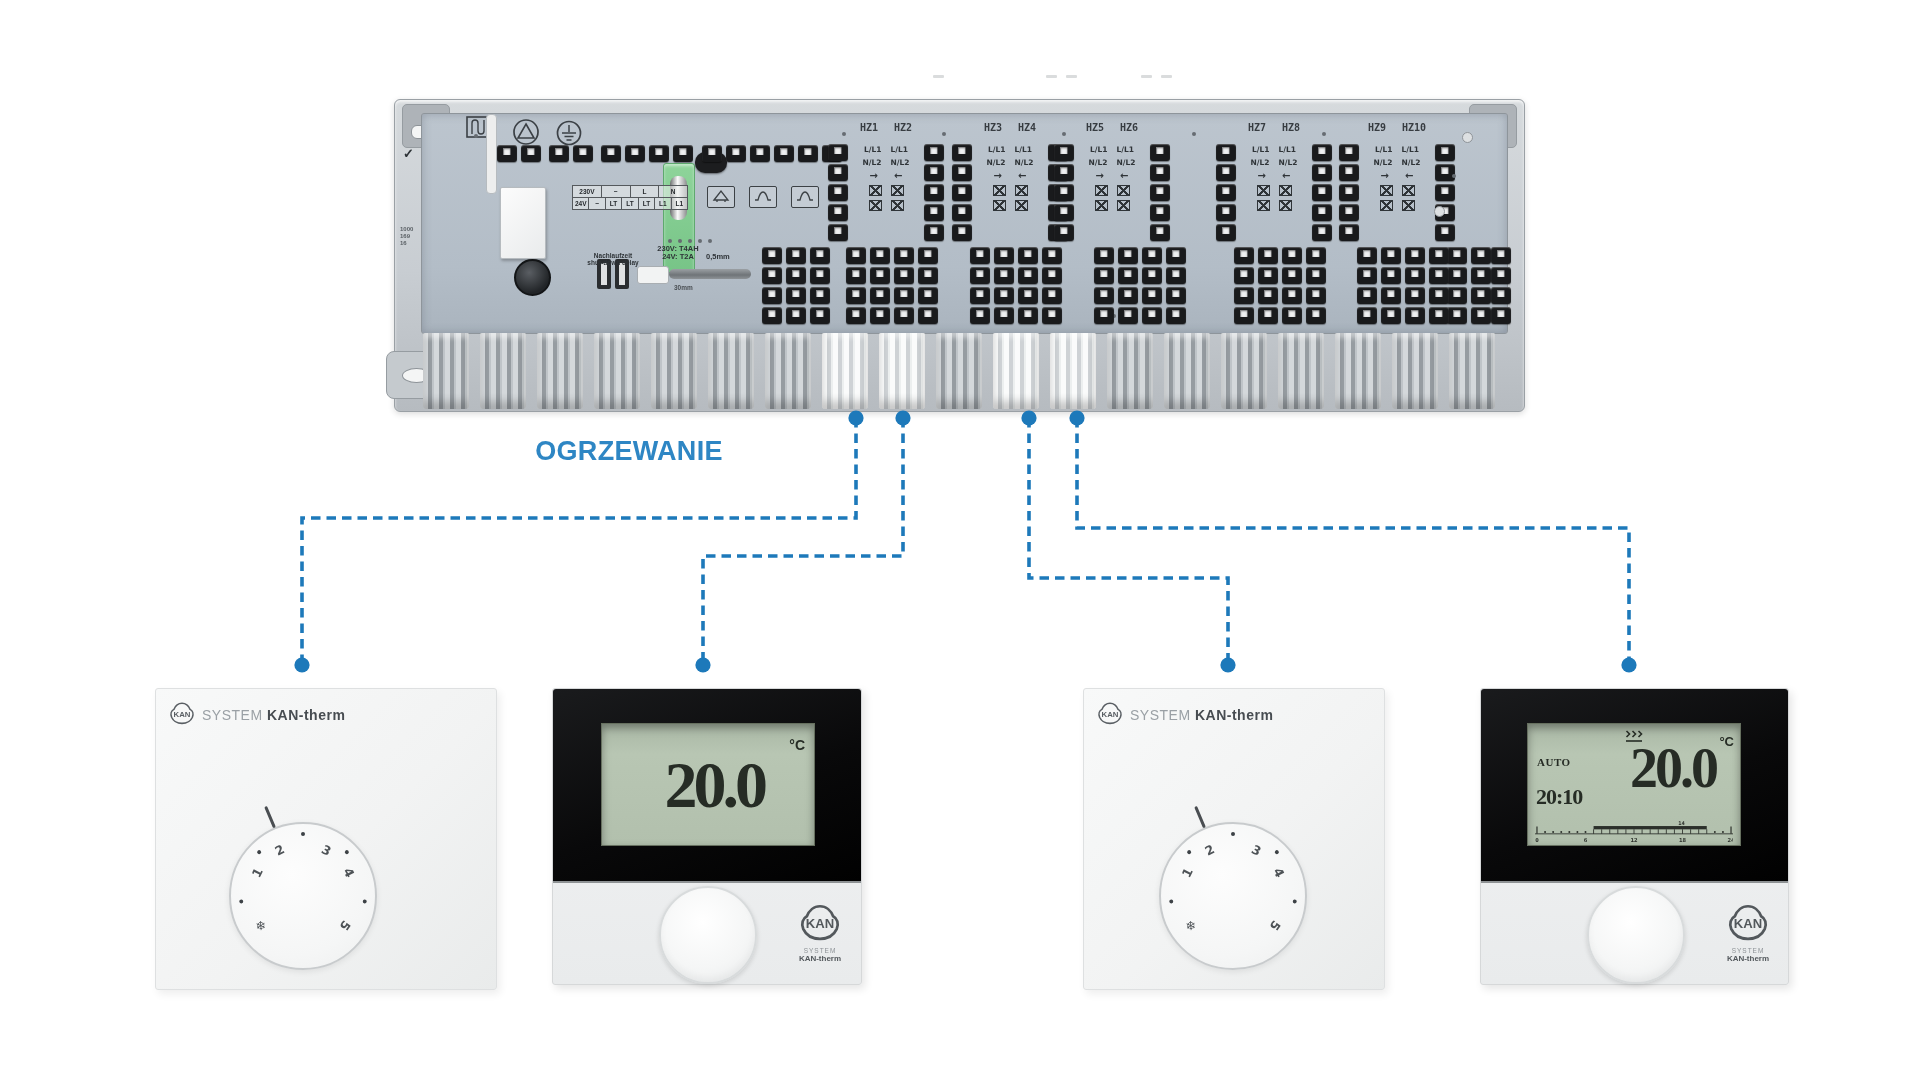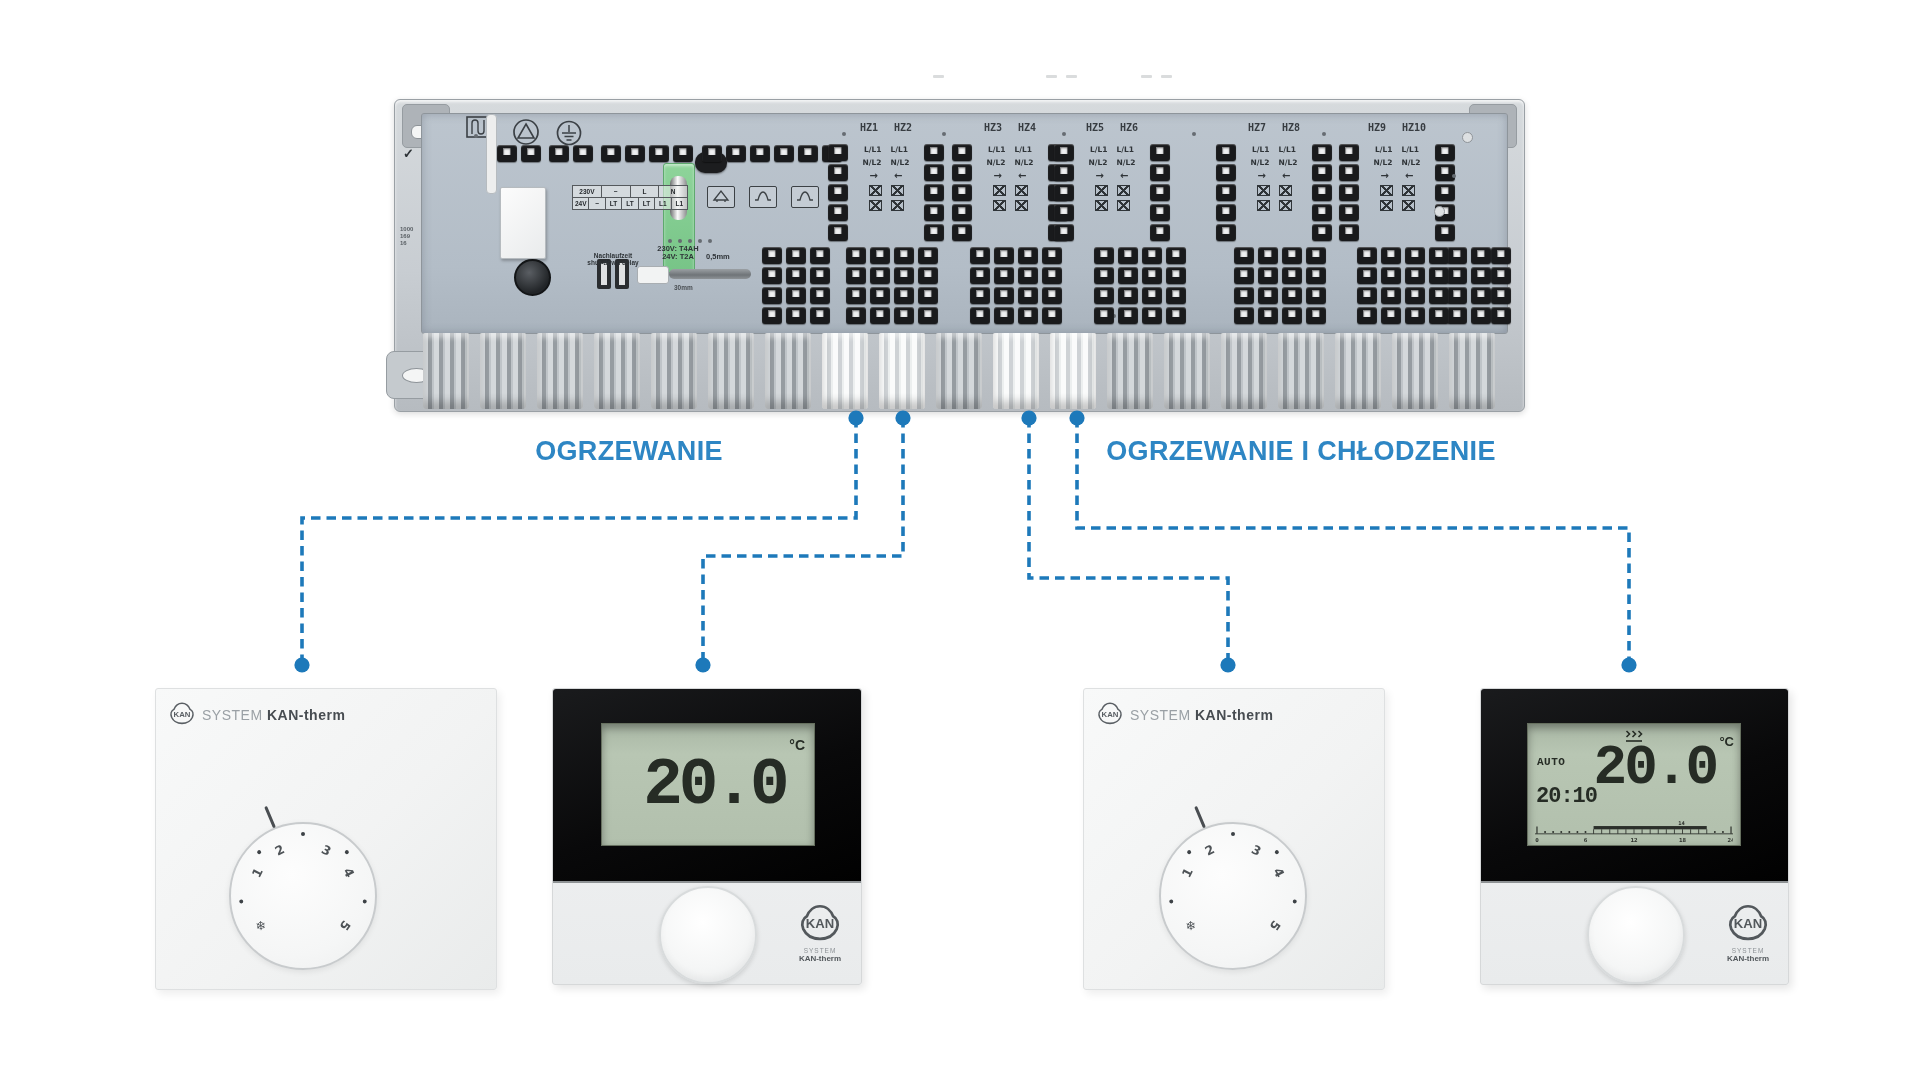--- a/index.html
+++ b/index.html
@@ -112,21 +112,21 @@
   .dial-dot{position:absolute;left:-2px;top:-64px;width:4px;height:4px;border-radius:50%;background:#3d4246}
   .dial-tick{position:absolute;left:-1.5px;top:-97px;width:3px;height:23px;background:#4a4e52;border-radius:2px}
 
   .lcd-stat{background:linear-gradient(180deg,#f2f3f4,#e9ebec);border:1px solid #d6d8d9;
         box-shadow:3px 4px 9px rgba(0,0,0,.10)}
   .glass{position:absolute;left:0;top:0;width:100%;height:192px;border-radius:3px 3px 0 0;
         background:linear-gradient(160deg,#1a1b1d 0%,#09090a 55%,#010101 100%);
         border-bottom:2px solid #8e9294}
   .lcd{position:absolute;background:linear-gradient(180deg,#a9b7a5 0%,#b8c6b3 25%,#b2c0ad 100%);
         border:1px solid #66705f;box-shadow:inset 0 4px 8px rgba(0,0,0,.35)}
-  .seg{font-family:Liberation Mono, monospace;font-weight:bold;color:#262c25}
+  .seg{font-family:Liberation Serif, serif;font-weight:bold;color:#262c25}
   .lcd .temp-big{position:absolute;left:53%;top:50%;transform:translate(-50%,-50%);
         font-size:66px;letter-spacing:-4px}
   .lcd .unit-big{position:absolute;right:9px;top:13px;font-size:14px;font-weight:bold;color:#262c25}
   .lcd .mode{position:absolute;left:9px;top:32px;font-size:11px;letter-spacing:.5px}
   .lcd .time{position:absolute;left:8px;top:60px;font-size:22px;letter-spacing:-1px}
   .lcd .temp-pr{position:absolute;right:24px;top:12px;font-size:56px;letter-spacing:-3px}
   .lcd .unit-pr{position:absolute;right:6px;top:10px;font-size:13px;font-weight:bold;color:#262c25}
   .lcd .rad{position:absolute;left:50%;top:5px;transform:translateX(-50%)}
   .lcd .tline{position:absolute;left:7px;right:7px;bottom:2px;height:22px}
   .knob{position:absolute;width:94px;height:94px;border-radius:50%;
@@ -675,21 +675,20 @@
       <circle cx="1029" cy="418" r="7.6"></circle>
         <circle cx="1077" cy="418" r="7.6"></circle>
       <circle cx="302" cy="665" r="7.6"></circle>
         <circle cx="703" cy="665" r="7.6"></circle>
       <circle cx="1228" cy="665" r="7.6"></circle>
         <circle cx="1629" cy="665" r="7.6"></circle>
     </g>
   </svg>
 
   <div class="diagram-label" style="left:629px;top:436px">OGRZEWANIE</div>
-  <div class="diagram-label" style="left:1301px;top:436px">OGRZEWANIE I CHŁODZENIE</div>
 
   <div class="stat dial-stat" style="left:155px;top:688px;width:340px;height:300px">
     <div class="brand">
       <span class="kan-badge">
         <svg width="26" height="24" viewBox="0 0 40 36">
             <path d="M20 3 C26 3 30.5 7.5 32.5 12.5 C36.5 14.5 38 19.5 36 24.5 C33 31 27 34 20 34 C13 34 7 31 4 24.5 C2 19.5 3.5 14.5 7.5 12.5 C9.5 7.5 14 3 20 3 Z" fill="none" stroke="currentColor" stroke-width="2.4"></path>
             <text x="20" y="24" text-anchor="middle" font-size="12" font-weight="bold" font-family="Liberation Sans,sans-serif" fill="currentColor">KAN</text>
           </svg>
       </span>
       <span class="brand-text"><span>SYSTEM</span> <b>KAN-therm</b></span>

